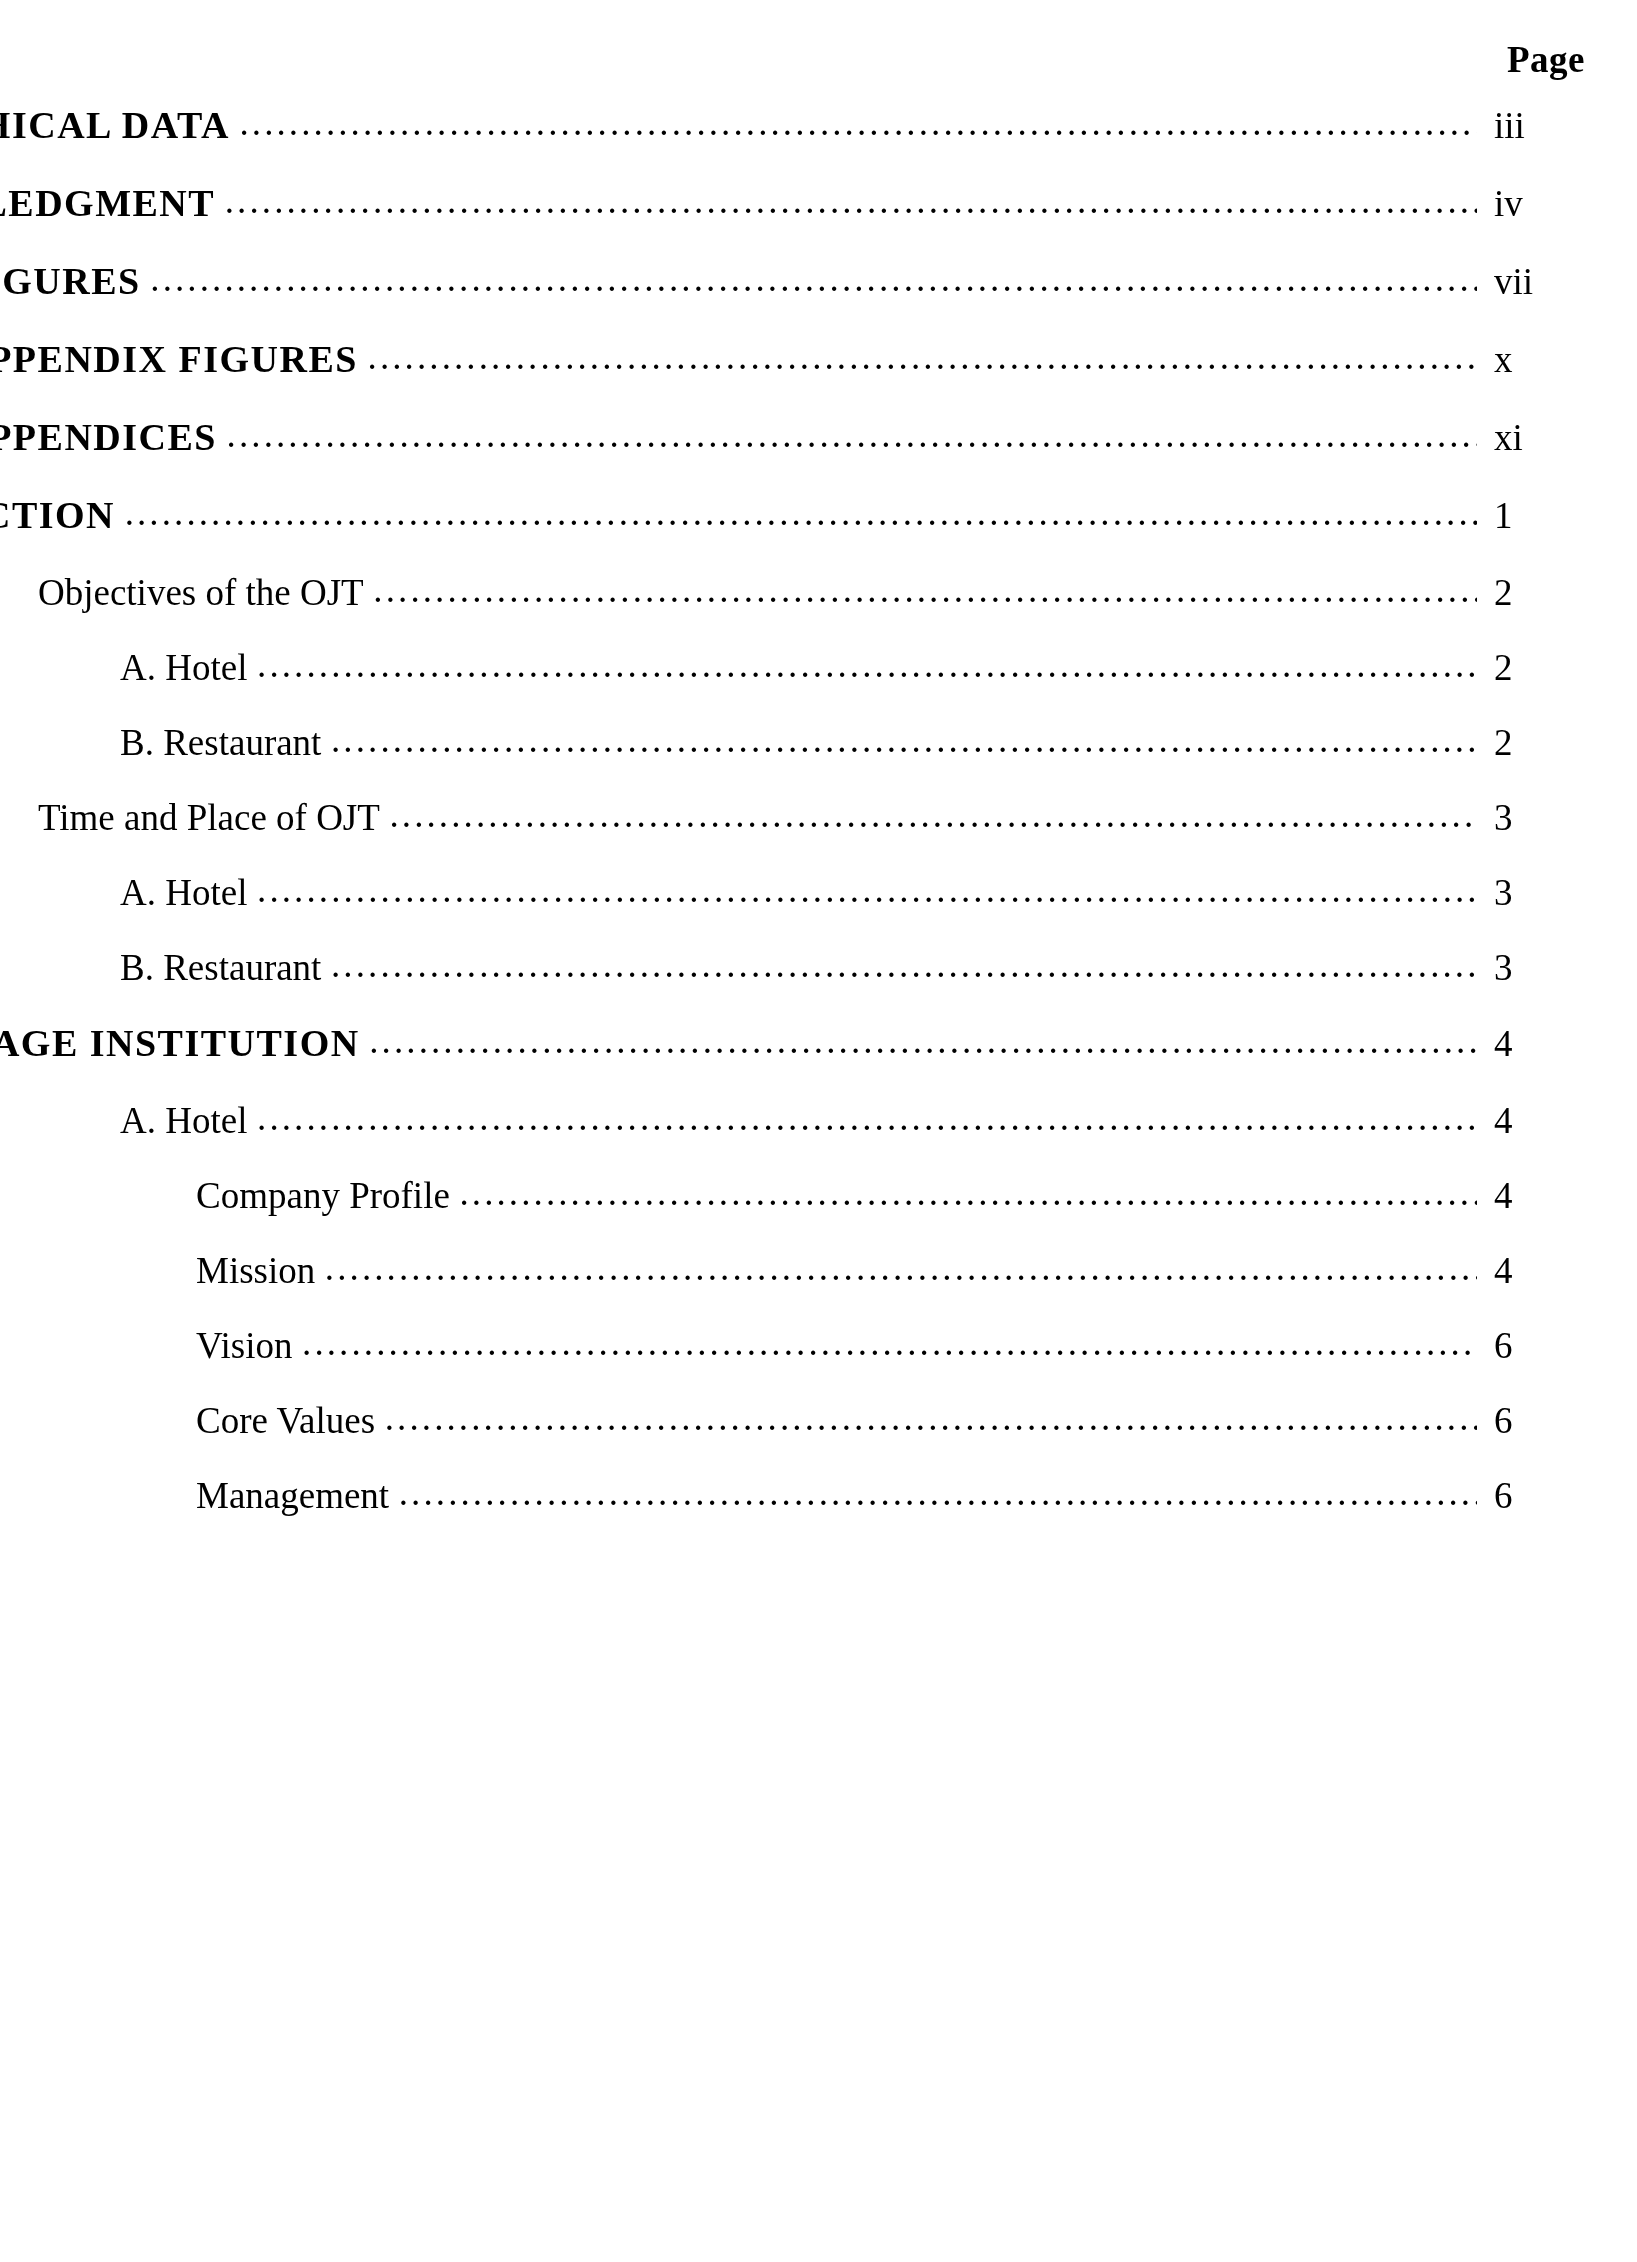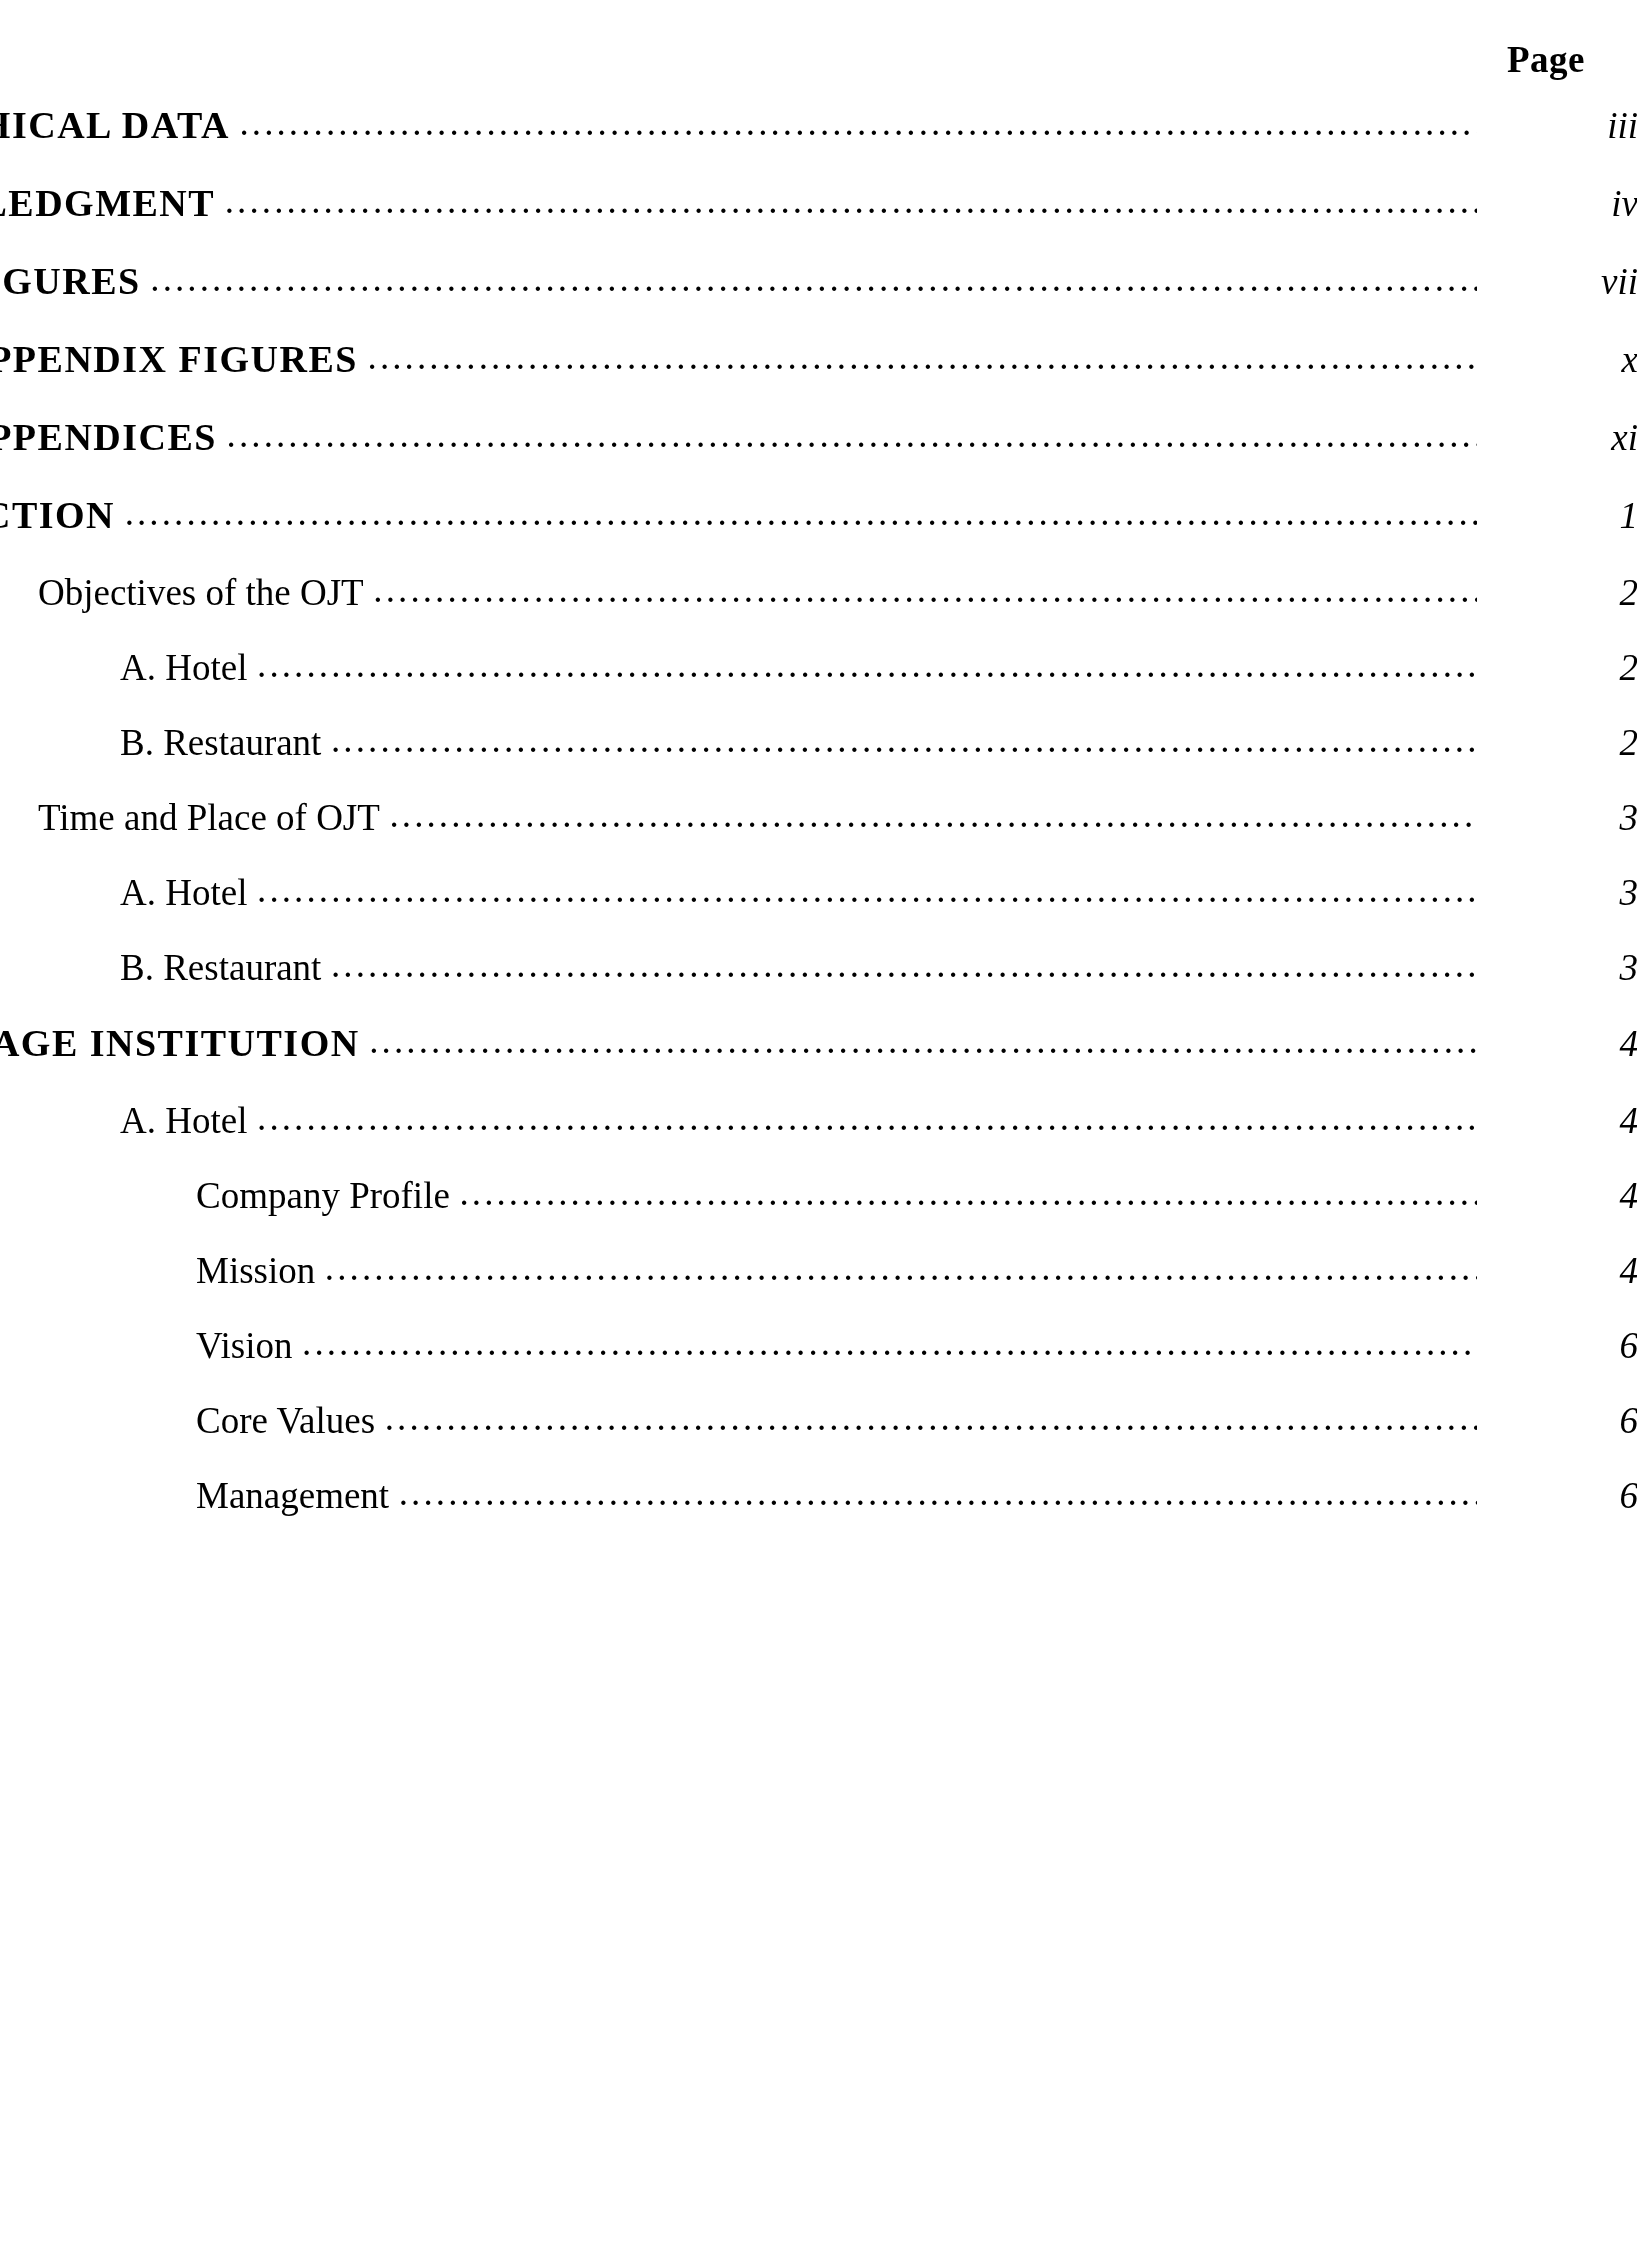--- a/index.html
+++ b/index.html
@@ -52,24 +52,23 @@
     overflow: hidden;
     white-space: nowrap;
     font-size: 37px;
     letter-spacing: 3.1px;
     transform: translateY(-2.9px);
     color: #000;
   }
   .toc-page {
     flex: 0 0 auto;
     width: 144px;
-    text-align: right;
+    text-align: left;
     padding-left: 17.3px;
     white-space: nowrap;
-    font-style: italic;
   }
   .lvl-0 .toc-label {
     font-weight: bold;
     font-size: 38px;
     letter-spacing: 1.5px;
   }
   .lvl-0 { margin-bottom: 40px; }
   .lvl-1 .toc-label { padding-left: 245px; }
   .lvl-2 .toc-label { padding-left: 327px; }
   .lvl-3 .toc-label { padding-left: 403px; }

